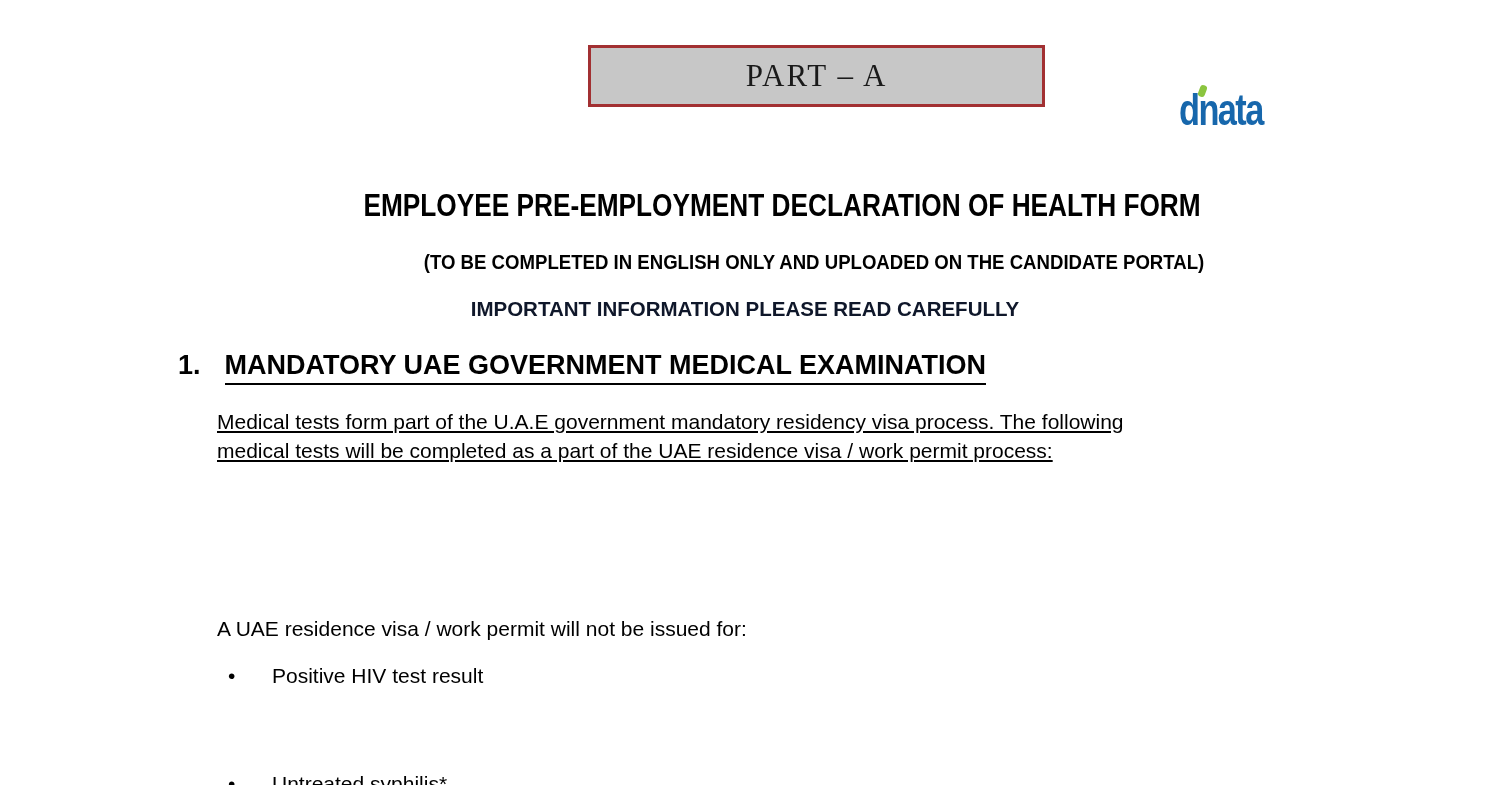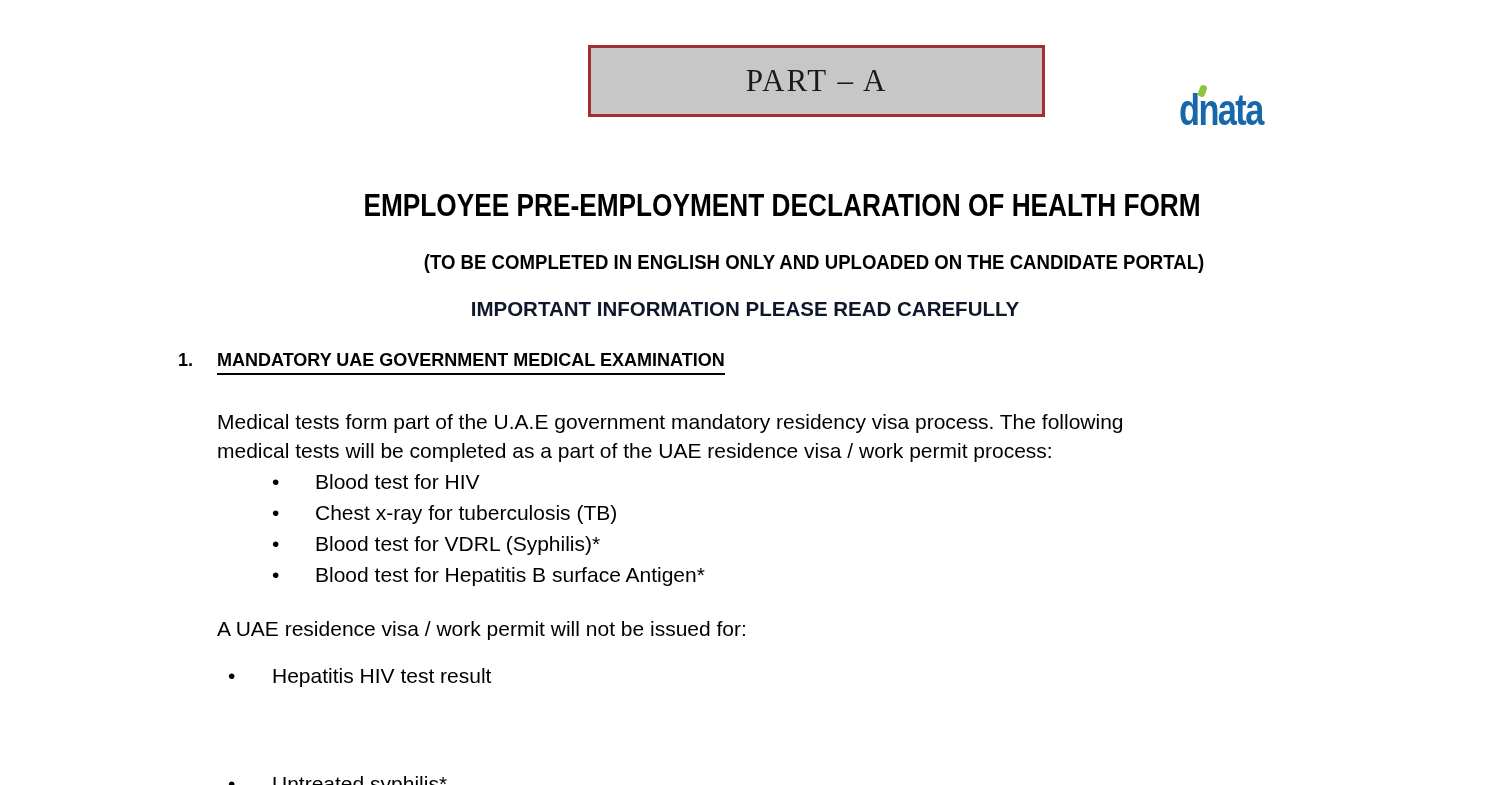--- a/index.html
+++ b/index.html
@@ -40,21 +40,21 @@
     transform: scaleX(0.85);
     transform-origin: center top;
     white-space: nowrap;
   }
 
   .part-box {
     position: absolute;
     left: 588px;
     top: 45px;
     width: 457px;
-    height: 72px;
+    height: 62px;
     box-sizing: border-box;
     background: #C7C7C7;
     border: 3px solid #A23032;
     display: flex;
     align-items: center;
     justify-content: center;
     font-family: "Liberation Serif", serif;
     font-size: 31px;
     letter-spacing: 2px;
     color: #1a1a1a;
@@ -117,38 +117,39 @@
     white-space: nowrap;
     transform: translateX(-50%);
     color: #0f172a;
   }
 
   
   .section-heading {
     position: absolute;
     left: 178px;
     top: 350px;
-    font-size: 18px;
+    font-size: 27px;
     font-weight: bold;
     white-space: nowrap;
   }
   .section-number {
     display: inline-block;
     margin-right: 24px;
   }
   .section-heading-text {
     display: inline-block;
     border-bottom: 2.5px solid #000;
     padding-bottom: 2px;
   }
 
   .body-text {
     font-size: 21px;
     line-height: 29px;
     white-space: nowrap;
+    text-decoration: underline;
   }
   .paragraph {
     position: absolute;
     left: 217px;
     top: 407px;
   }
 
   .tests-list {
     position: absolute;
     left: 272px;
@@ -218,37 +219,23 @@
 
   <div class="section-heading">
     <span class="section-number">1.</span><span class="section-heading-text">MANDATORY UAE GOVERNMENT MEDICAL EXAMINATION</span>
   </div>
 
   <div class="paragraph body-text">
     <div>Medical tests form part of the U.A.E government mandatory residency visa process. The following</div>
     <div>medical tests will be completed as a part of the UAE residence visa / work permit process:</div>
   </div>
 
-  <ul class="tests-list">
-    <li>
-        <span>Blood test for HIV</span>
-      </li>
-    <li>
-        <span>Chest x-ray for tuberculosis (TB)</span>
-      </li>
-    <li>
-        <span>Blood test for VDRL (Syphilis)*</span>
-      </li>
-    <li>
-        <span>Blood test for Hepatitis B surface Antigen*</span>
-      </li>
-  </ul>
 
   <div class="intro2">A UAE residence visa / work permit will not be issued for:</div>
 
   <div class="reason-row reason-1">
-    <span>Hepatitis HIV test result</span>
+    <span>Positive HIV test result</span>
   </div>
   <div class="reason-row reason-3">
     <span>Untreated syphilis*</span>
   </div>
 
 </div>
 
 </body></html>

